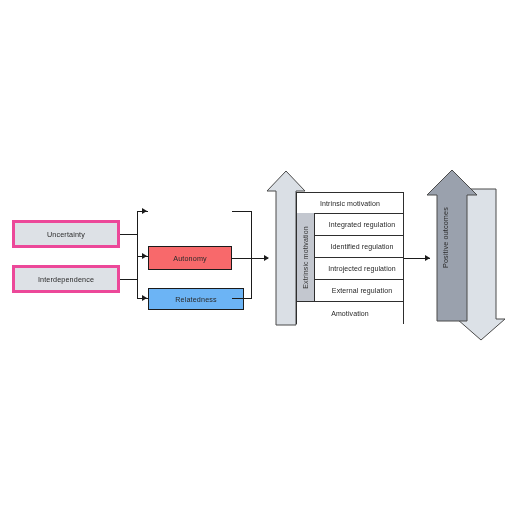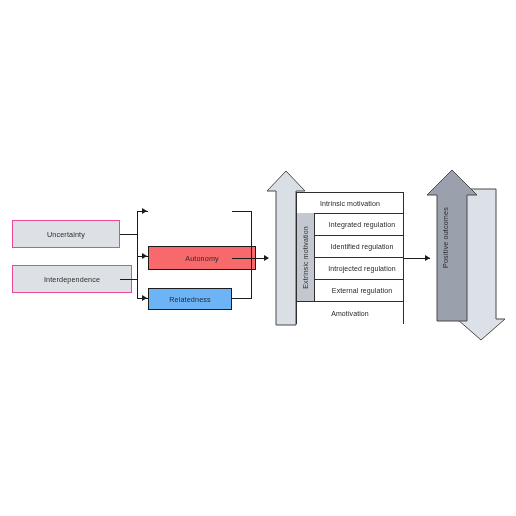--- a/index.html
+++ b/index.html
@@ -18,21 +18,21 @@
     position: relative;
     width: 516px;
     height: 516px;
     background: #ffffff;
   }
   .abs { position: absolute; box-sizing: border-box; }
 
   
   .ante-box {
     background: #dde1e6;
-    border: 1px solid #ec4899;
+    border: 3px solid #ec4899;
     display: flex;
     align-items: center;
     justify-content: center;
     font-size: 7.2px;
     color: #2a2a2a;
     letter-spacing: .15px;
     text-align: center;
   }
 
   
@@ -116,41 +116,41 @@
 </style>
 </head>
 <body>
 
 <div id="canvas">
 
   <div class="abs ante-box" style="left:12px; top:220px; width:108px; height:28px;">
     <span>Uncertainty</span>
   </div>
 
-  <div class="abs ante-box" style="left:12px; top:265px; width:120px; height:28px;">
+  <div class="abs ante-box" style="left:12px; top:265px; width:108px; height:28px;">
     <span>Interdependence</span>
   </div>
 
   <div class="abs ln-h" style="left:120px; top:234px; width:18px;"></div>
 
   <div class="abs ln-h" style="left:120px; top:279px; width:18px;"></div>
 
   <div class="abs ln-v" style="left:137px; top:211px; width:1px; height:87px;"></div>
 
   <div class="abs ln-h" style="left:137px; top:211px; width:11px;"></div>
   <div class="abs ln-h" style="left:137px; top:256px; width:11px;"></div>
   <div class="abs ln-h" style="left:137px; top:298px; width:11px;"></div>
   <div class="abs arrowhead-r" style="left:142px; top:207.8px;"></div>
   <div class="abs arrowhead-r" style="left:142px; top:252.8px;"></div>
   <div class="abs arrowhead-r" style="left:142px; top:294.8px;"></div>
 
-  <div class="abs need-box" style="left:148px; top:246px; width:108px; height:24px; background:#F8696B;align-items:center;">
+  <div class="abs need-box" style="left:148px; top:246px; width:84px; height:24px; background:#F8696B;align-items:center;">
     <span>Autonomy</span>
   </div>
-  <div class="abs need-box" style="left:148px; top:288px; width:84px; height:22px; background:#6CB4F5;">
+  <div class="abs need-box" style="left:148px; top:288px; width:96px; height:22px; background:#6CB4F5;">
     <span>Relatedness</span>
   </div>
 
   <div class="abs ln-h" style="left:232px; top:211px; width:20px;"></div>
   <div class="abs ln-h" style="left:232px; top:258px; width:20px;"></div>
   <div class="abs ln-h" style="left:232px; top:298px; width:20px;"></div>
   <div class="abs ln-v" style="left:251px; top:211px; width:1px; height:88px;"></div>
   <div class="abs ln-h" style="left:251px; top:258px; width:17px;"></div>
   <div class="abs arrowhead-r" style="left:264px; top:254.8px;"></div>
 

